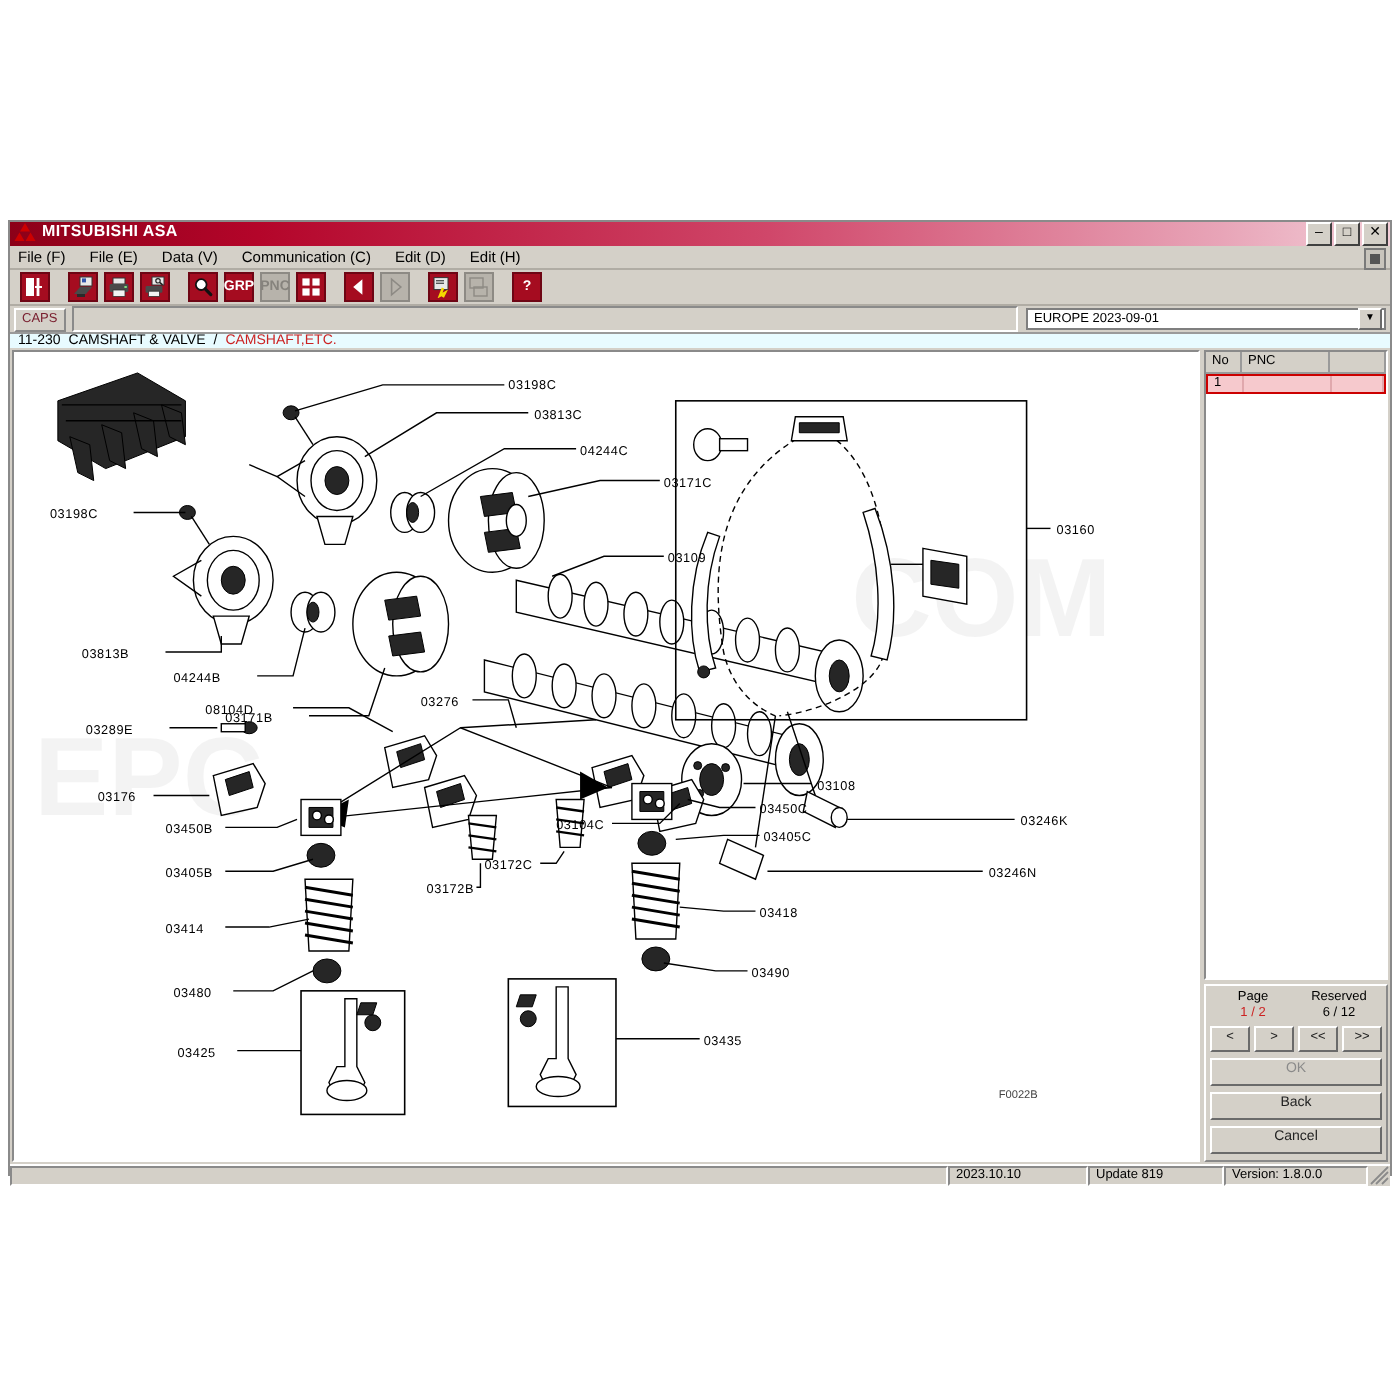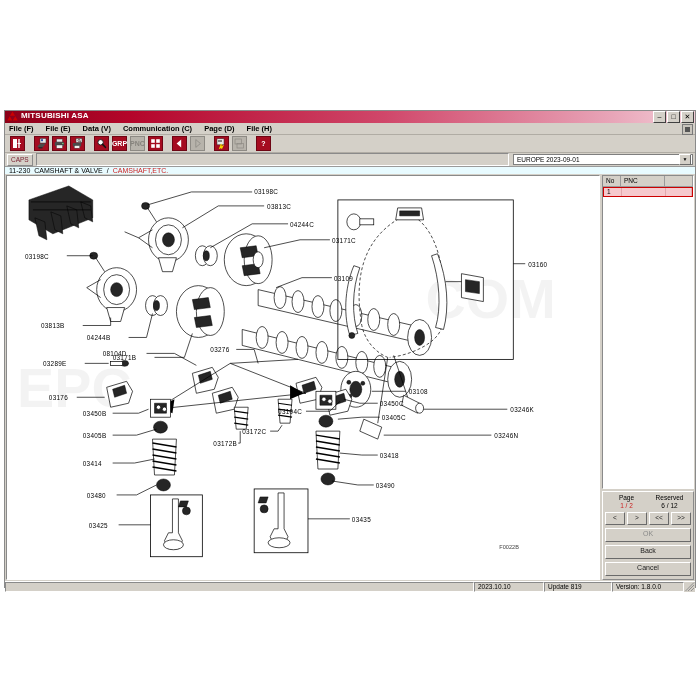--- a/index.html
+++ b/index.html
@@ -43,21 +43,21 @@
   
   .menubar{
     height:12px;background:#d4d0c8;
     display:flex;align-items:center;
     border-bottom:1px solid #b0aca4;
     padding-left:4px;
     position:relative;
   }
   .menu-item{
     font-size:7.5px;color:#000;padding:0 6px 0 0;margin-right:6px;
-    white-space:nowrap;line-height:11px;font-weight:bold;
+    white-space:nowrap;line-height:11px;
   }
   .menu-right-icon{
     position:absolute;right:2px;top:1px;width:9px;height:9px;
     background:#c8c4bc;border:1px solid #7a7a7a;
     display:flex;align-items:center;justify-content:center;
   }
   .menu-right-icon div{width:5px;height:5px;background:#555;}
   
   .toolbar{
     height:21px;background:#d4d0c8;
@@ -207,22 +207,22 @@
       <span class="win-btn">□</span>
       <span class="win-btn">✕</span>
     </span>
   </div>
 
   <div class="menubar">
     <span class="menu-item">File (F)</span>
     <span class="menu-item">File (E)</span>
     <span class="menu-item">Data (V)</span>
     <span class="menu-item">Communication (C)</span>
-    <span class="menu-item">Page (D)</span>
-    <span class="menu-item">File (H)</span>
+    <span class="menu-item">Edit (D)</span>
+    <span class="menu-item">Edit (H)</span>
     <span class="menu-right-icon">
         <div></div>
       </span>
   </div>
 
   <div class="toolbar">
 
     <span class="tb-btn">
       <span class="tb-ico">
         <svg width="11" height="11" viewBox="0 0 11 11">

